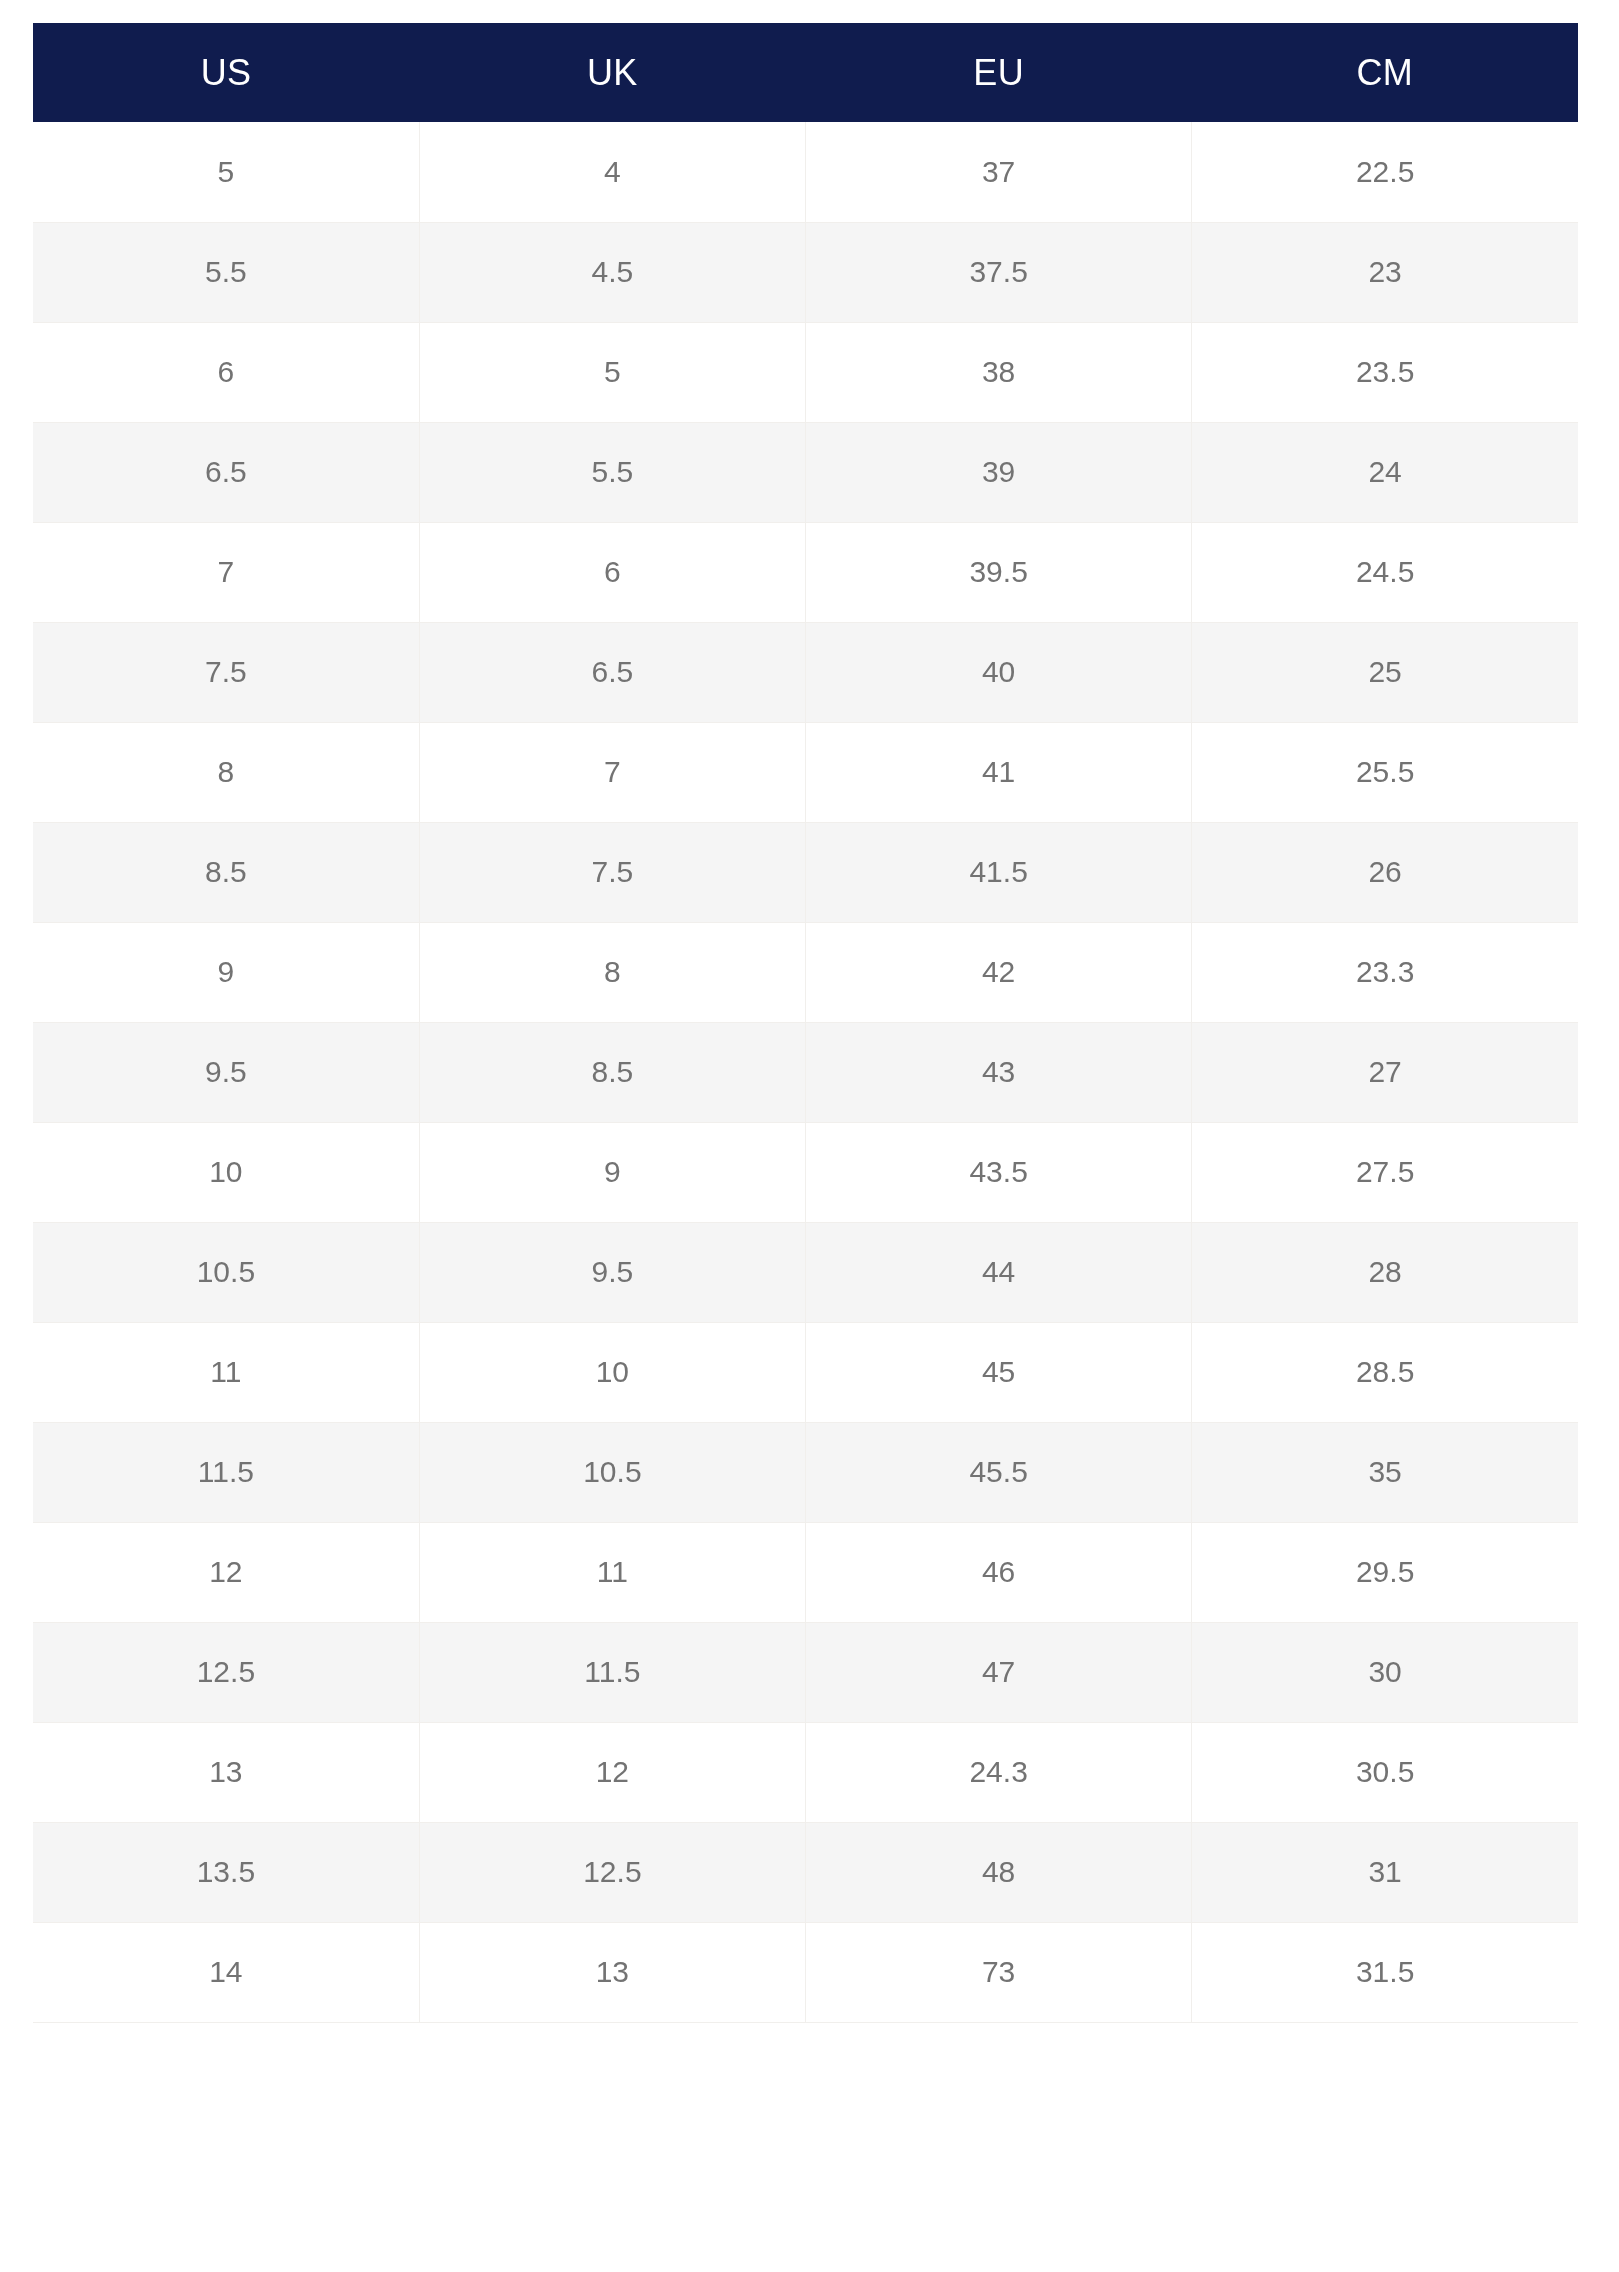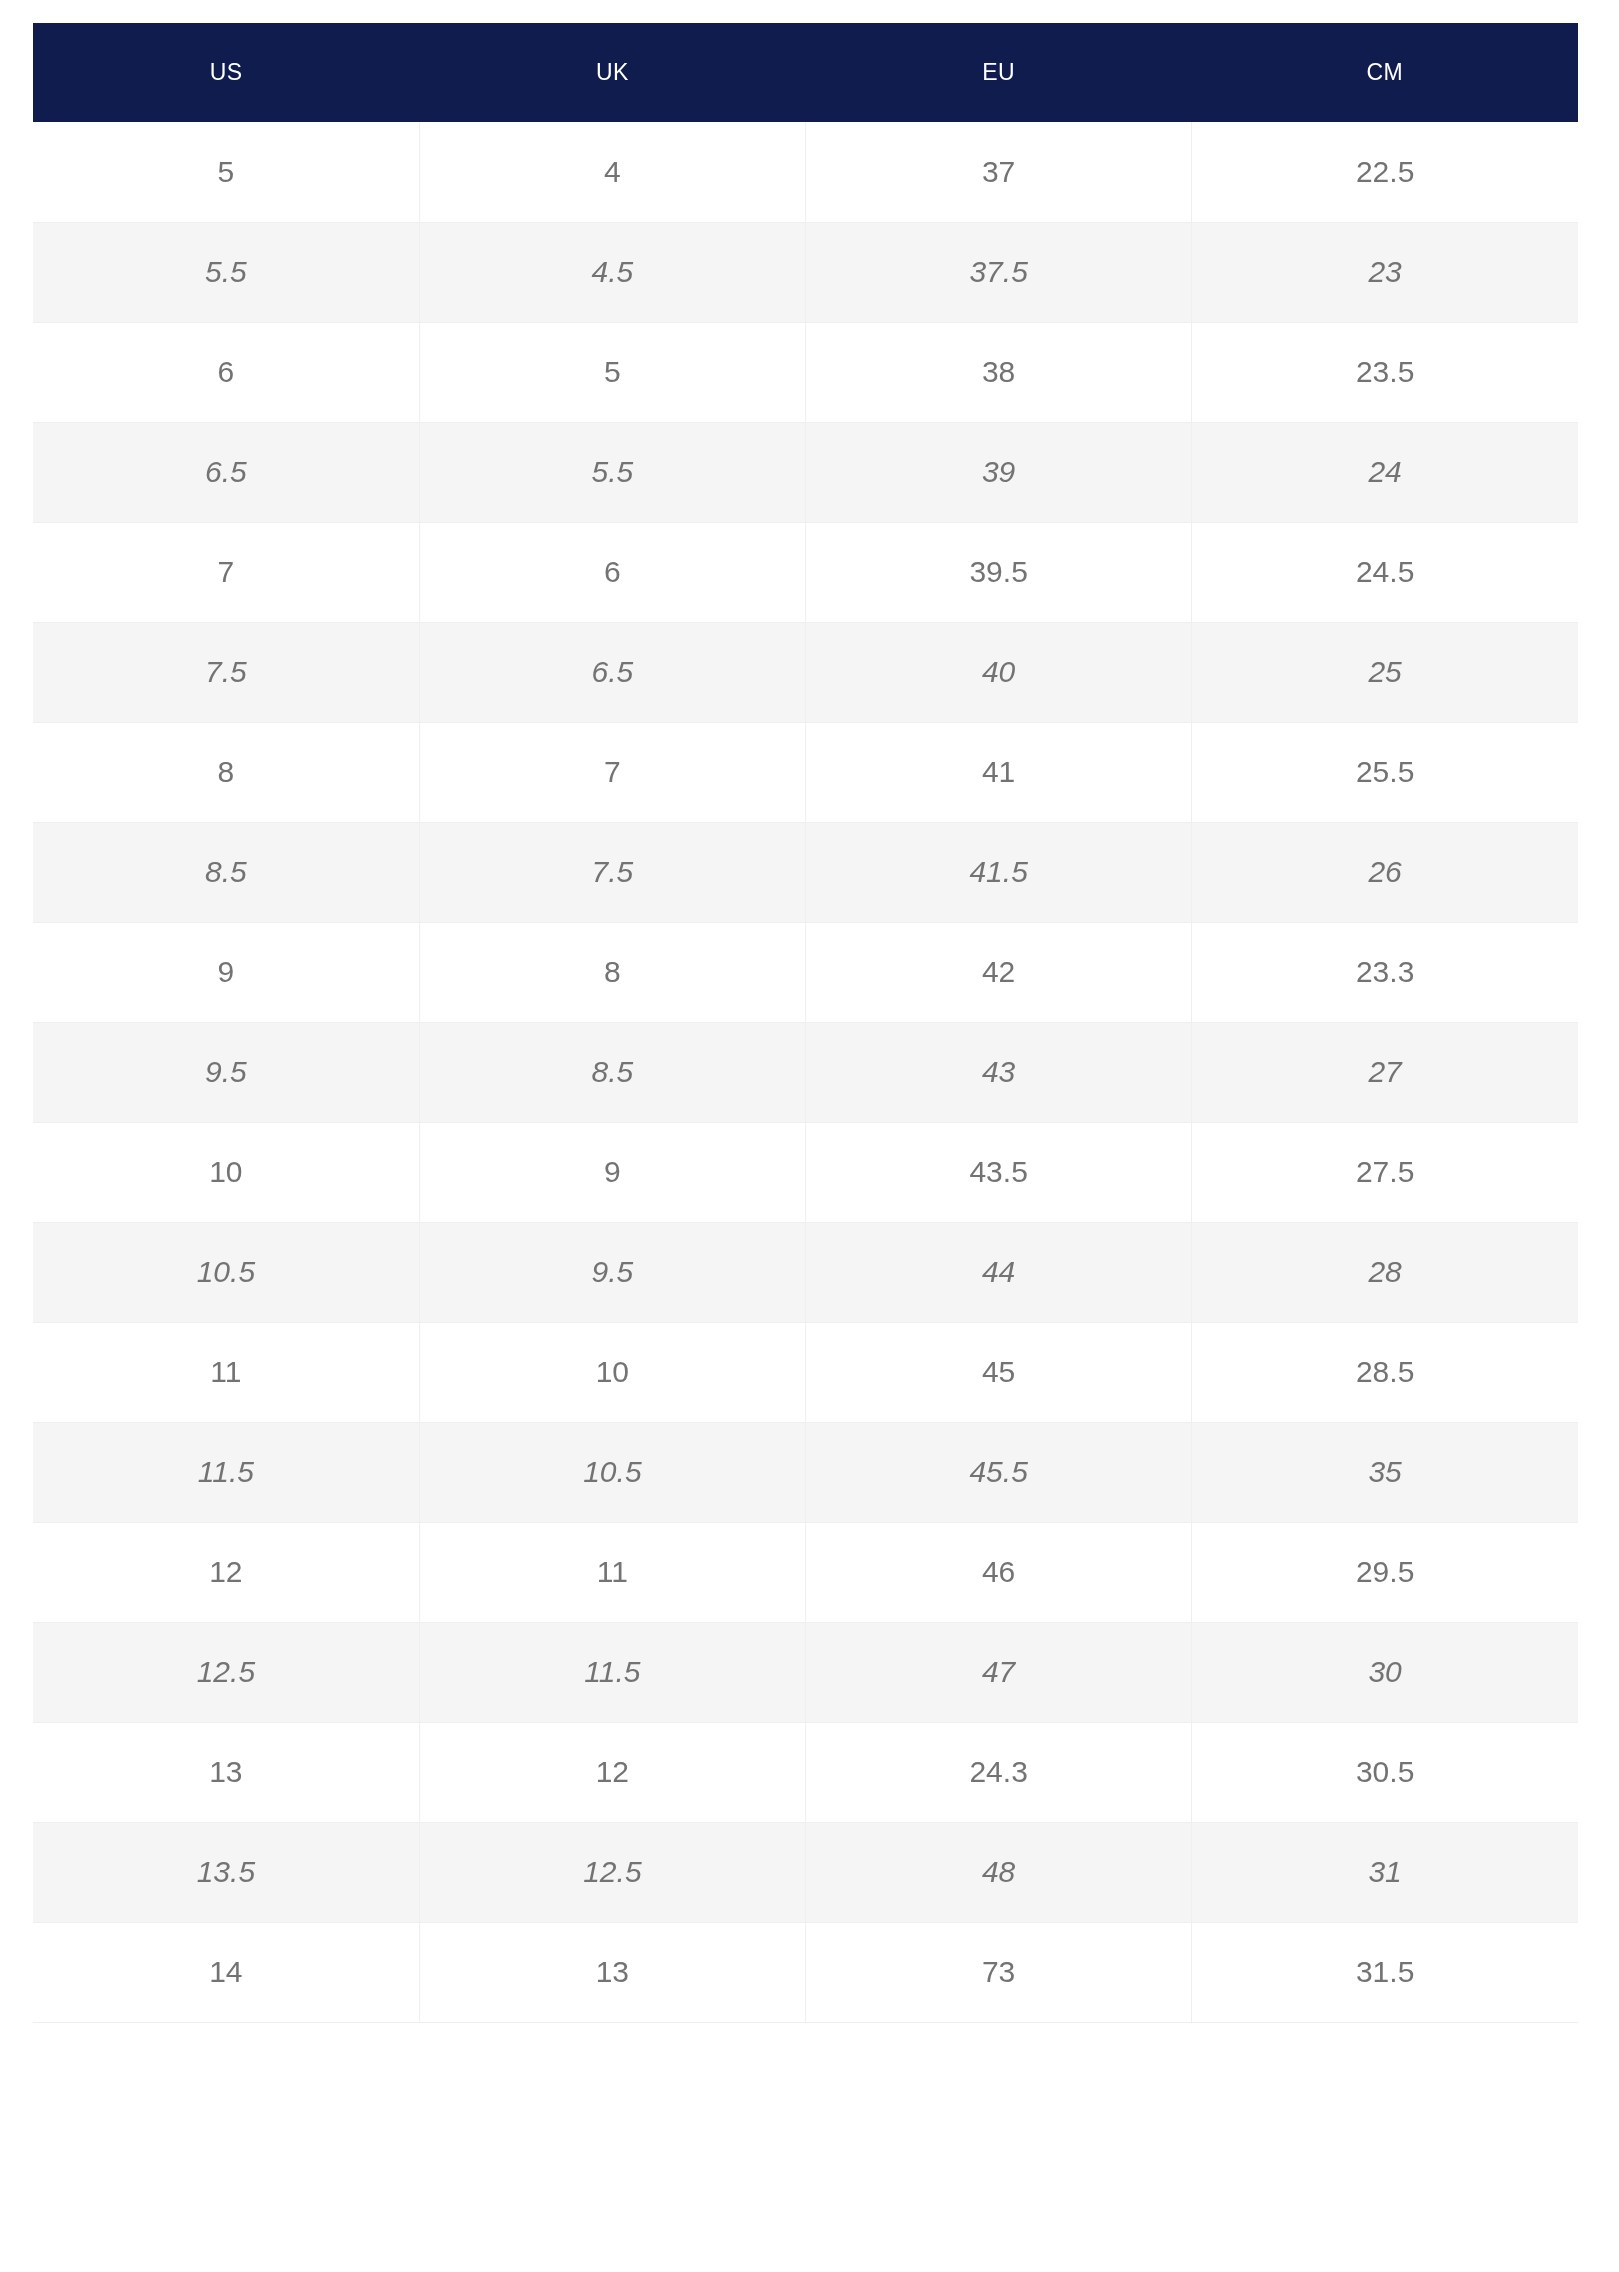--- a/index.html
+++ b/index.html
@@ -27,21 +27,21 @@
 
   table.size-chart col { width: 386px; }
 
   thead tr.chart-header-row {
     background: #101c4e;
   }
 
   thead th {
     height: 99px;
     color: #ffffff;
-    font-size: 23px;
+    font-size: 36px;
     font-weight: 400;
     text-align: center;
     vertical-align: middle;
     letter-spacing: 0.4px;
     border: none;
   }
 
   tbody td {
     height: 100px;
     text-align: center;
@@ -49,21 +49,21 @@
     font-size: 30px;
     font-weight: 400;
     color: #737373;
     border-right: 1.4px solid #f1efec;
     border-bottom: 1.4px solid #f1efec;
   }
 
   tbody td:last-child { border-right: none; }
 
   tbody tr.row-odd  { background: #ffffff; }
-  tbody tr.row-even { background: #f5f5f5; font-style: italic; }
+  tbody tr.row-even { background: #f5f5f5; }
 </style>
 </head>
 <body>
 
 <div id="size-chart-wrap">
   <table class="size-chart">
     <colgroup>
       <col>
         <col>
         <col>

